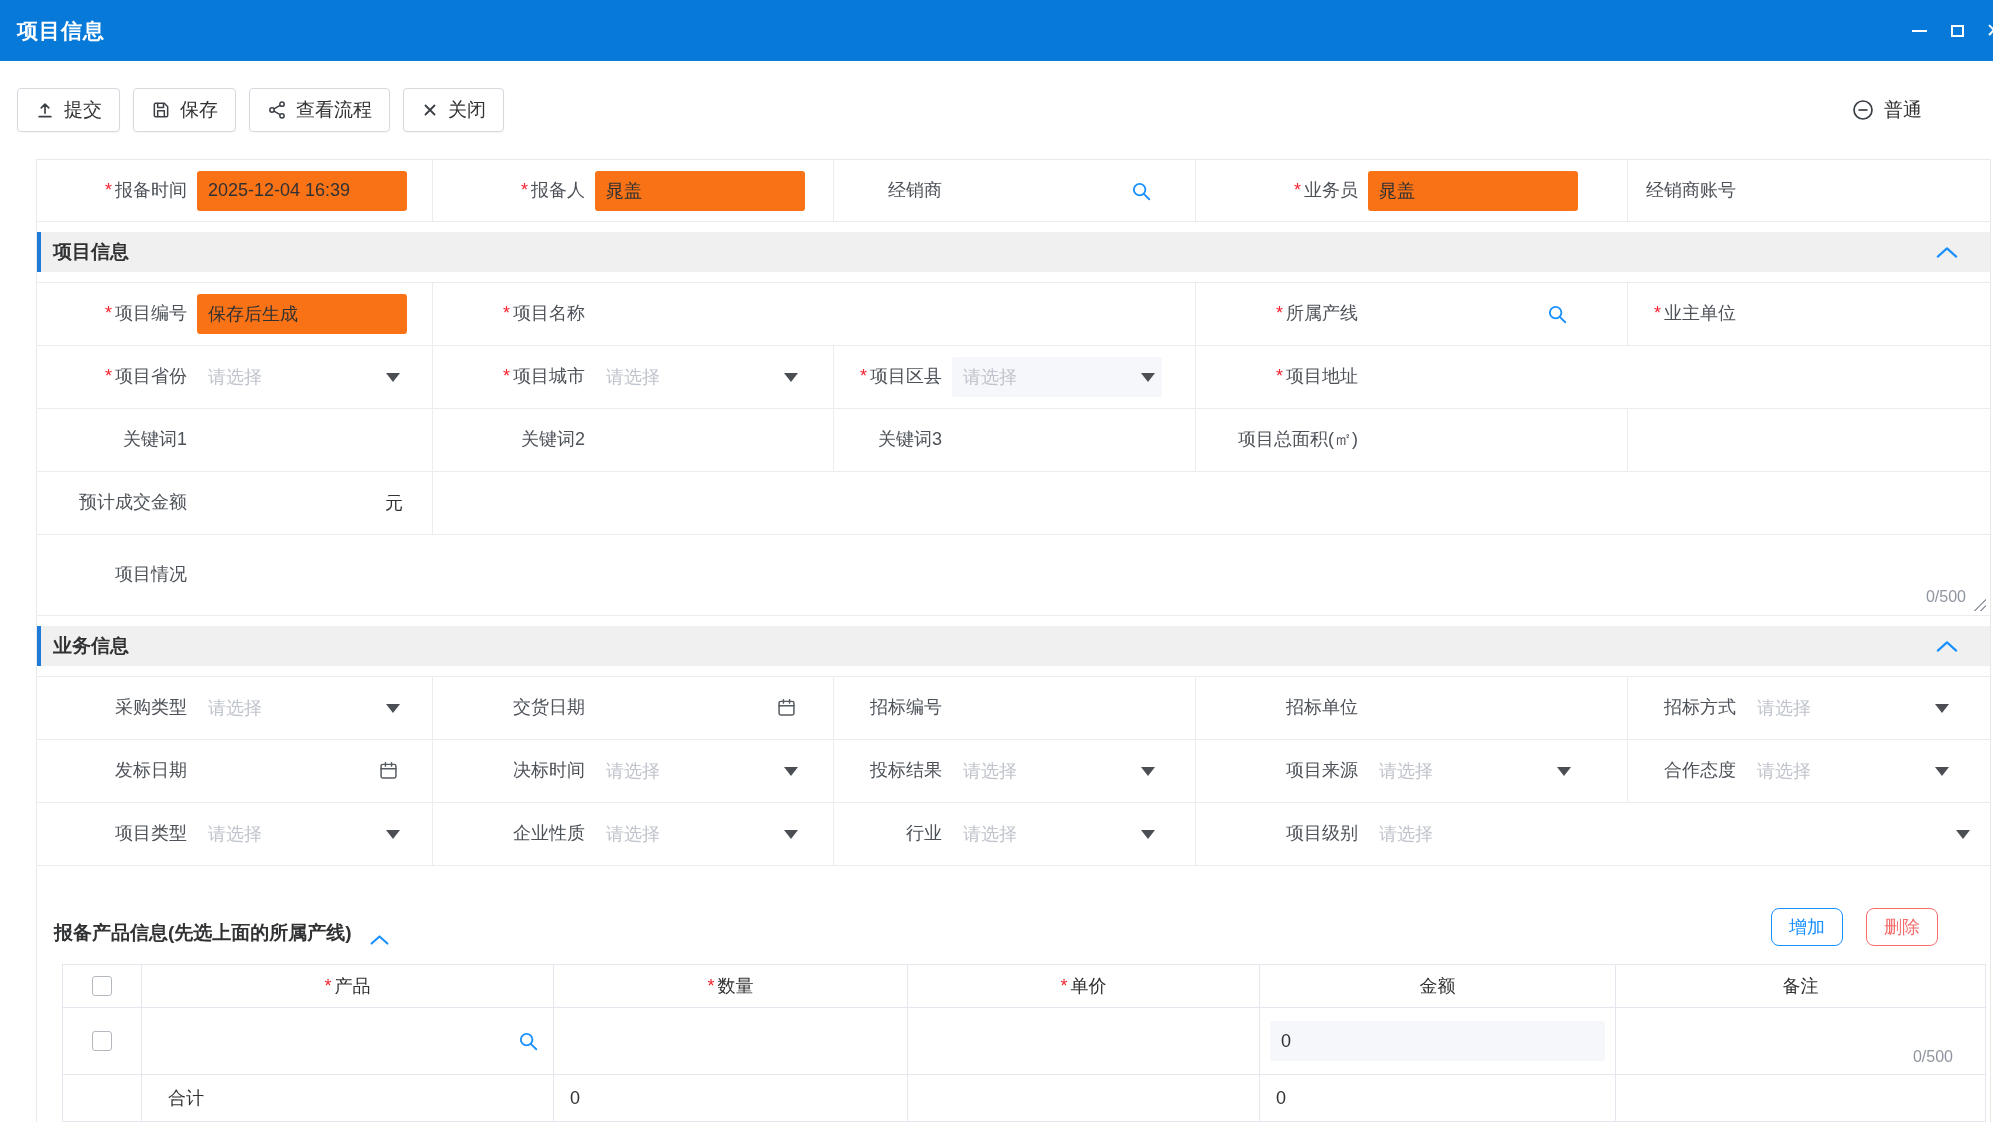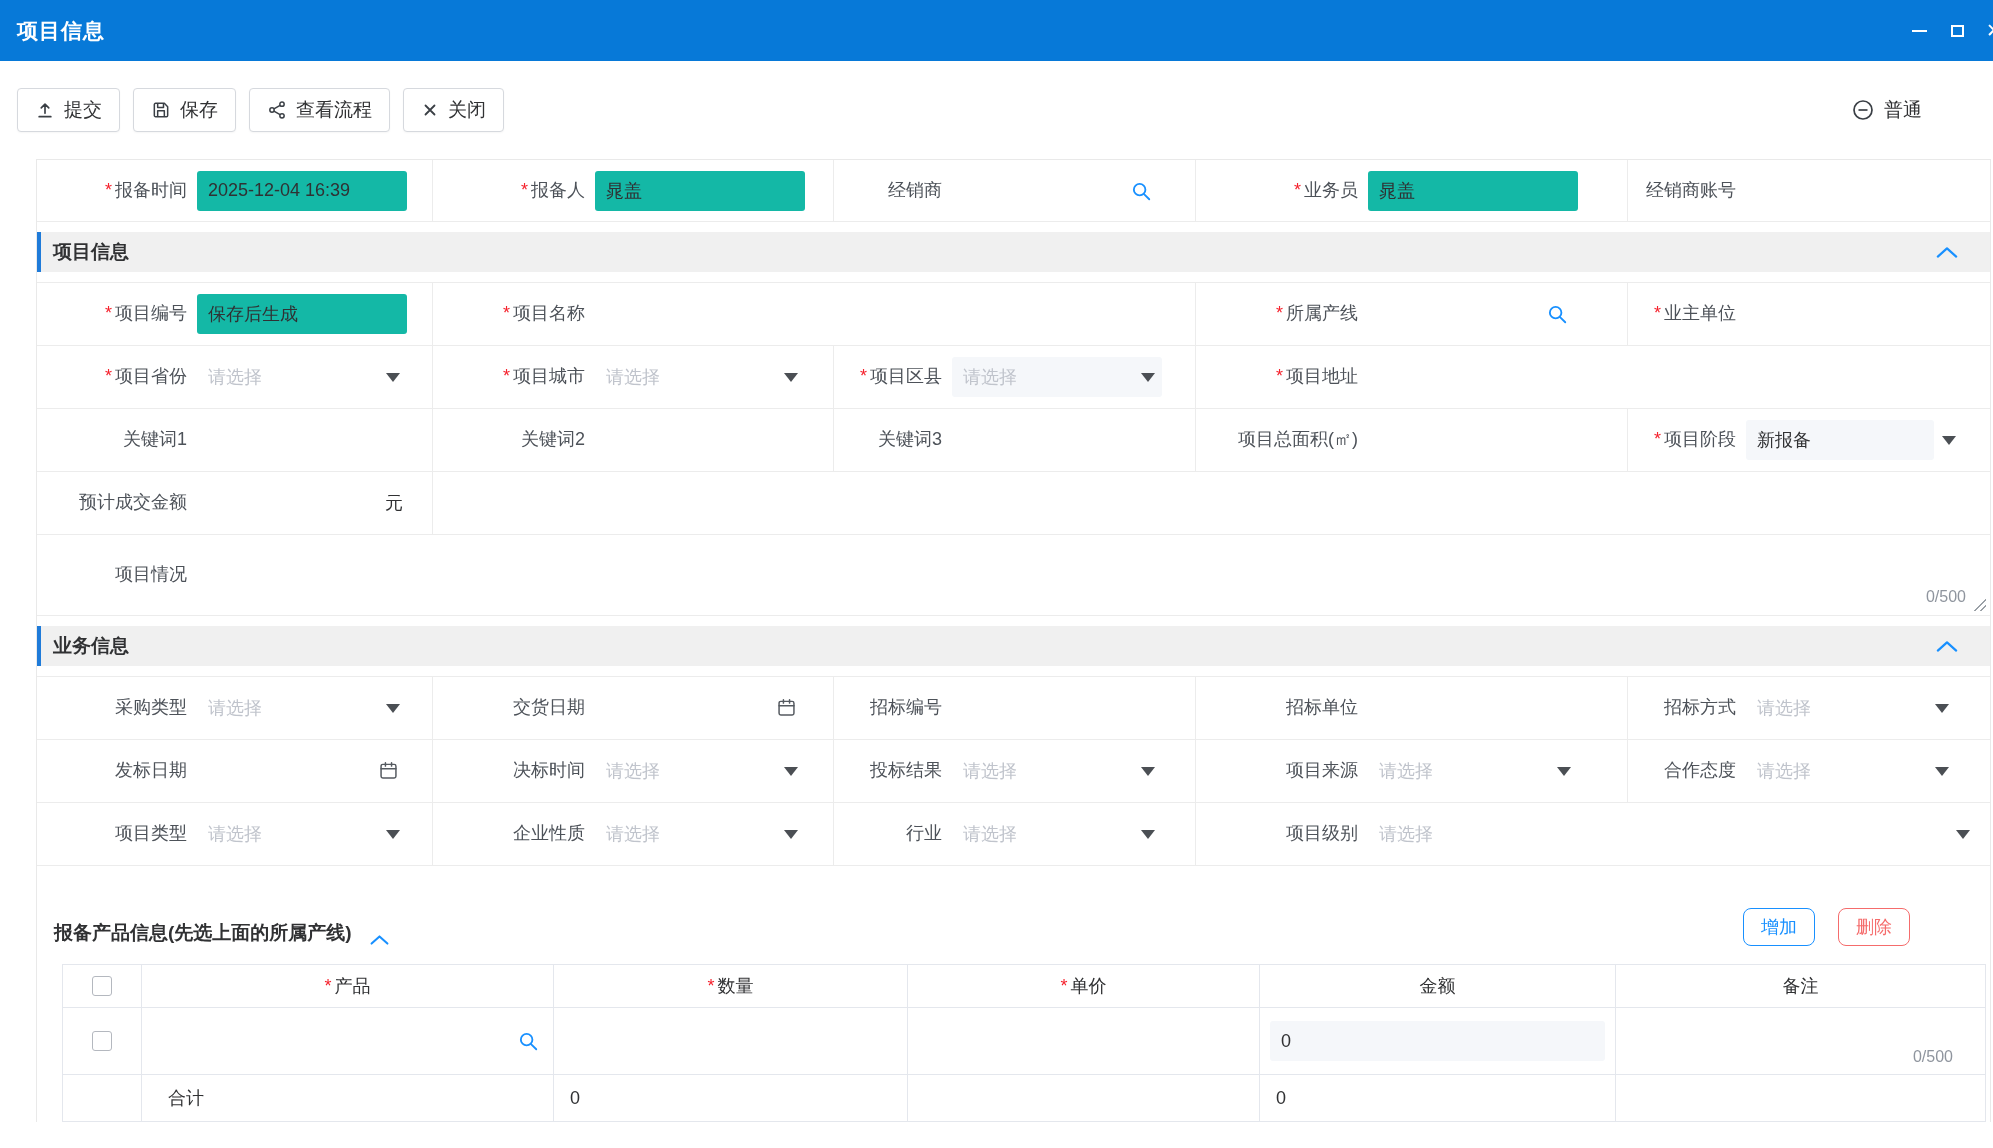--- a/index.html
+++ b/index.html
@@ -37,21 +37,21 @@
   .c1{width:396px}.c2{width:401px}.c3{width:362px}.c4{width:432px}.c5{width:362px}
   .c23{width:763px}.c45{width:794px}.c345{width:1156px}.cfull{width:100%}
   .lbl { text-align:right; padding-right:10px; flex-shrink:0; color:#4d5259; line-height:1.2; }
   .l1{width:160px}.l2{width:162px}.l3{width:118px}.l4{width:172px}.l5{width:118px}
   .req::before { content:"*"; color:#f5222d; margin-right:3px; }
 
   .ctrl { position:relative; height:40px; display:flex; align-items:center; flex:1;
     margin-right:13px; }
   .ctrl.fixed { flex:none; width:210px; }
   .fillbg { background:#f5f7fa; border-radius:3px; }
-  .ctrl.fill { background:#14b8a6; border-radius:3px; padding:0 11px; }
+  .ctrl.fill { background:#f97316; border-radius:3px; padding:0 11px; }
   .val { color:#303133; }
   .ph { color:#c0c4cc; padding-left:11px; }
   .arrow { width:0; height:0; border-left:7px solid transparent; border-right:7px solid transparent;
     border-top:9px solid #4b4f54; position:absolute; right:7px; top:16px; }
   .arrow.inline { position:static; margin-left:8px; flex-shrink:0; }
   .txt { flex:1; height:38px; border:none; outline:none; background:transparent;
     font-size:18px; font-family:inherit; color:#303133; padding:0 10px; min-width:0; }
   .sic { position:absolute; right:10px; top:9px; }
   .cic { position:absolute; right:8px; top:9px; }
   .suffix { position:absolute; right:4px; color:#303133; }
@@ -75,21 +75,21 @@
     clip-path:polygon(100% 0, 100% 100%, 0 100%); }
 
   
   .frow.ptitle { height:80px; border-bottom:none; align-items:flex-end; padding-left:17px; }
   .ptitle-text { font-size:19px; font-weight:bold; color:#303133; }
   .pchev { margin-left:18px; cursor:pointer; }
   .spacer { flex:1; }
   .btn-add, .btn-del { height:38px; padding:0 17px; background:#fff; border-radius:8px;
     font-size:18px; cursor:pointer; font-family:inherit; }
   .btn-add { border:1px solid #1890ff; color:#1890ff; margin-right:23px; }
-  .btn-del { border:1px solid #f56c6c; color:#f56c6c; margin-right:80px; }
+  .btn-del { border:1px solid #f56c6c; color:#f56c6c; margin-right:52px; }
 
   
   .ptable { margin:18px 6px 0 25px; width:1924px; border:1px solid #e4e7ed; }
   .trow { display:flex; }
   .tc { border-right:1px solid #e4e7ed; border-bottom:1px solid #e4e7ed; display:flex;
     align-items:center; position:relative; }
   .tc:last-child { border-right:none; }
   .trow:last-child .tc { border-bottom:none; }
   .tw0{width:79px; justify-content:center;}
   .tw1{width:412px}.tw2{width:354px}.tw3{width:352px}.tw4{width:356px}.tw5{flex:1}
@@ -288,27 +288,20 @@
       <div class="ctrl">
           <input class="txt" style="">
         </div>
     </div>
     <div class="fc c4">
       <div class="lbl l4">项目总面积(㎡)</div>
       <div class="ctrl">
           <input class="txt" style="">
         </div>
     </div>
-    <div class="fc c5 nr">
-      <div class="lbl l5 req">项目阶段</div>
-      <div class="ctrl fixed">
-          <span class="stagebox">新报备</span>
-          <i class="arrow inline"></i>
-        </div>
-    </div>
   </div>
 
   <div class="frow">
     <div class="fc c1">
       <div class="lbl l1">预计成交金额</div>
       <div class="ctrl fixed">
           <input class="txt" style="">
           <span class="suffix">元</span>
         </div>
     </div>

